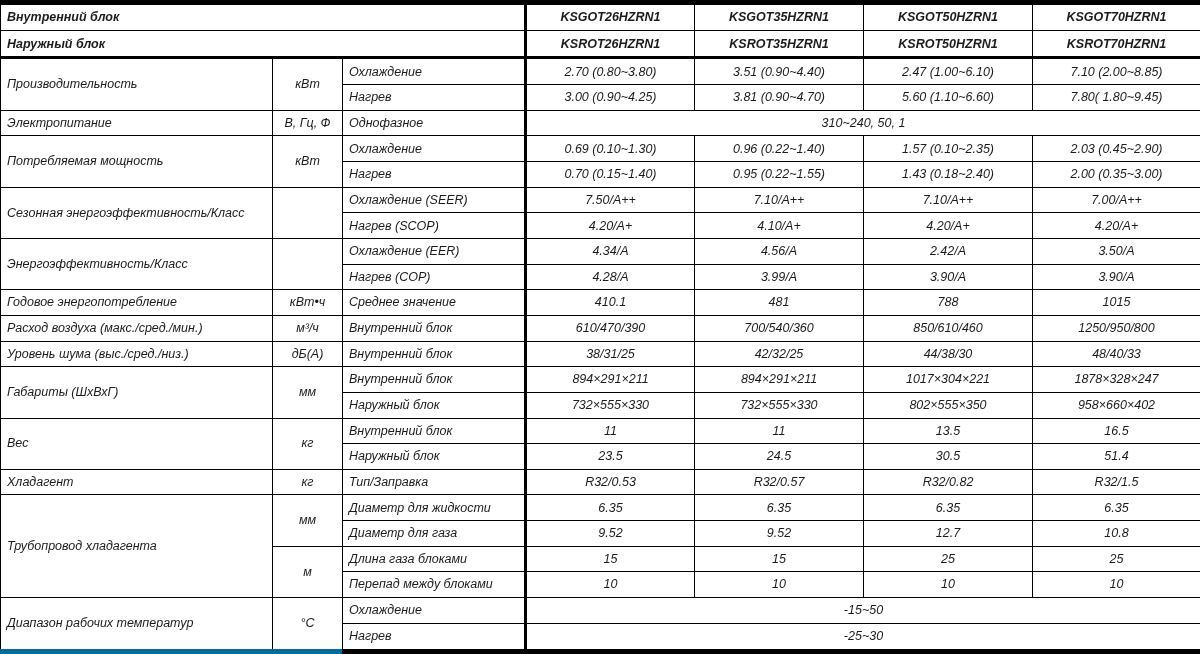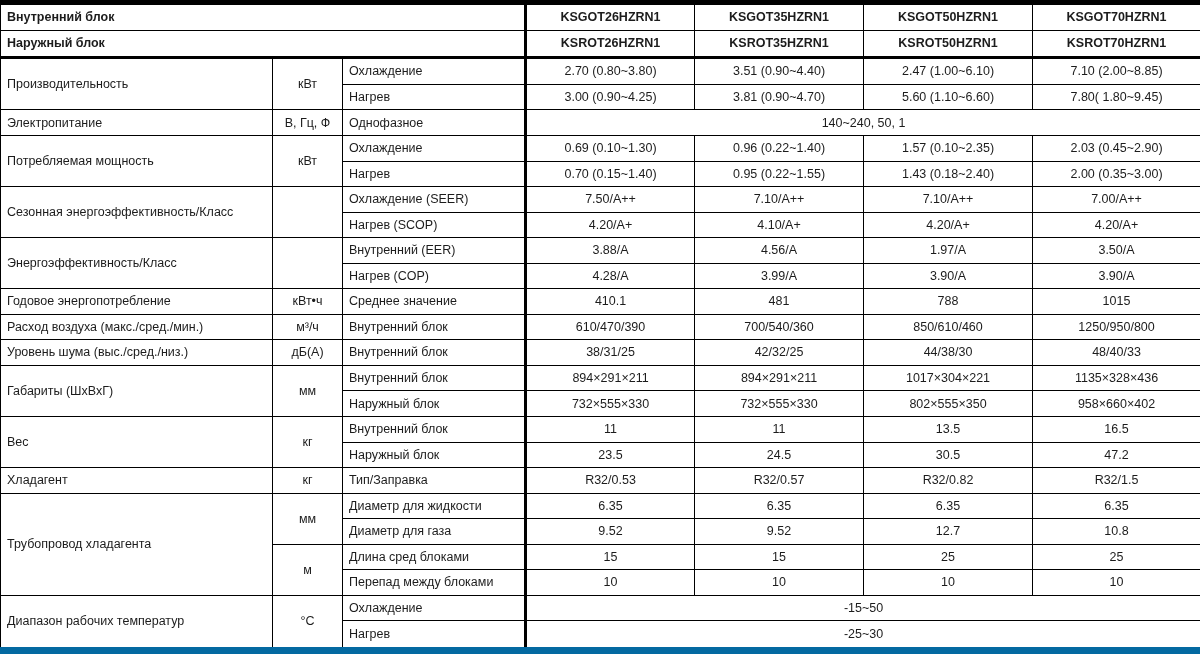--- a/index.html
+++ b/index.html
@@ -21,21 +21,21 @@
     padding: 2px 6px;
     overflow: hidden;
     line-height: 1.15;
     vertical-align: middle;
     background: #ffffff;
   }
   td.param, td.sub, td.hlabel { text-align: left; padding-left: 8px; }
   td.unit, td.val, td.model, td.merged { text-align: center; }
   td.hlabel, td.model { font-weight: bold; font-size: 12.5px; }
   
-  table.spec { border-top: 5px solid #000; border-bottom: 7px solid #0369a1; }
+  table.spec { border-top: 5px solid #000; border-bottom: 5px solid #0369a1; font-style: italic; }
   tr.hrow1 td { border-top: 5px solid #000; }
   tr.hrow2 td { border-bottom: 3px solid #000; }
   tr.lastrow td { border-bottom: 5px solid #000; }
   
   .thick-left { border-left: 3px solid #000 !important; }
 </style>
 </head>
 <body>
 
 <table class="spec">
@@ -79,21 +79,21 @@
     <td class="val thick-left">3.00 (0.90~4.25)</td>
     <td class="val">3.81 (0.90~4.70)</td>
     <td class="val">5.60 (1.10~6.60)</td>
     <td class="val">7.80( 1.80~9.45)</td>
   </tr>
 
   <tr>
     <td class="param">Электропитание</td>
     <td class="unit">В, Гц, Ф</td>
     <td class="sub">Однофазное</td>
-    <td class="merged thick-left" colspan="4">140~240, 50, 1</td>
+    <td class="merged thick-left" colspan="4">310~240, 50, 1</td>
   </tr>
 
   <tr>
     <td class="param" rowspan="2">Потребляемая мощность</td>
     <td class="unit" rowspan="2">кВт</td>
     <td class="sub">Охлаждение</td>
     <td class="val thick-left">0.69 (0.10~1.30)</td>
     <td class="val">0.96 (0.22~1.40)</td>
     <td class="val">1.57 (0.10~2.35)</td>
     <td class="val">2.03 (0.45~2.90)</td>
@@ -119,24 +119,24 @@
     <td class="sub">Нагрев (SCOP)</td>
     <td class="val thick-left">4.20/A+</td>
     <td class="val">4.10/A+</td>
     <td class="val">4.20/A+</td>
     <td class="val">4.20/A+</td>
   </tr>
 
   <tr>
     <td class="param" rowspan="2">Энергоэффективность/Класс</td>
     <td class="unit" rowspan="2"></td>
-    <td class="sub">Внутренний (EER)</td>
-    <td class="val thick-left">3.88/A</td>
+    <td class="sub">Охлаждение (EER)</td>
+    <td class="val thick-left">4.34/A</td>
     <td class="val">4.56/A</td>
-    <td class="val">1.97/A</td>
+    <td class="val">2.42/A</td>
     <td class="val">3.50/A</td>
   </tr>
   <tr>
     <td class="sub">Нагрев (COP)</td>
     <td class="val thick-left">4.28/A</td>
     <td class="val">3.99/A</td>
     <td class="val">3.90/A</td>
     <td class="val">3.90/A</td>
   </tr>
 
@@ -170,21 +170,21 @@
     <td class="val">48/40/33</td>
   </tr>
 
   <tr>
     <td class="param" rowspan="2">Габариты (ШхВхГ)</td>
     <td class="unit" rowspan="2">мм</td>
     <td class="sub">Внутренний блок</td>
     <td class="val thick-left">894×291×211</td>
     <td class="val">894×291×211</td>
     <td class="val">1017×304×221</td>
-    <td class="val">1135×328×436</td>
+    <td class="val">1878×328×247</td>
   </tr>
   <tr>
     <td class="sub">Наружный блок</td>
     <td class="val thick-left">732×555×330</td>
     <td class="val">732×555×330</td>
     <td class="val">802×555×350</td>
     <td class="val">958×660×402</td>
   </tr>
 
   <tr>
@@ -194,21 +194,21 @@
     <td class="val thick-left">11</td>
     <td class="val">11</td>
     <td class="val">13.5</td>
     <td class="val">16.5</td>
   </tr>
   <tr>
     <td class="sub">Наружный блок</td>
     <td class="val thick-left">23.5</td>
     <td class="val">24.5</td>
     <td class="val">30.5</td>
-    <td class="val">47.2</td>
+    <td class="val">51.4</td>
   </tr>
 
   <tr>
     <td class="param">Хладагент</td>
     <td class="unit">кг</td>
     <td class="sub">Тип/Заправка</td>
     <td class="val thick-left">R32/0.53</td>
     <td class="val">R32/0.57</td>
     <td class="val">R32/0.82</td>
     <td class="val">R32/1.5</td>
@@ -225,21 +225,21 @@
   </tr>
   <tr>
     <td class="sub">Диаметр для газа</td>
     <td class="val thick-left">9.52</td>
     <td class="val">9.52</td>
     <td class="val">12.7</td>
     <td class="val">10.8</td>
   </tr>
   <tr>
     <td class="unit" rowspan="2">м</td>
-    <td class="sub">Длина сред блоками</td>
+    <td class="sub">Длина газа блоками</td>
     <td class="val thick-left">15</td>
     <td class="val">15</td>
     <td class="val">25</td>
     <td class="val">25</td>
   </tr>
   <tr>
     <td class="sub">Перепад между блоками</td>
     <td class="val thick-left">10</td>
     <td class="val">10</td>
     <td class="val">10</td>

